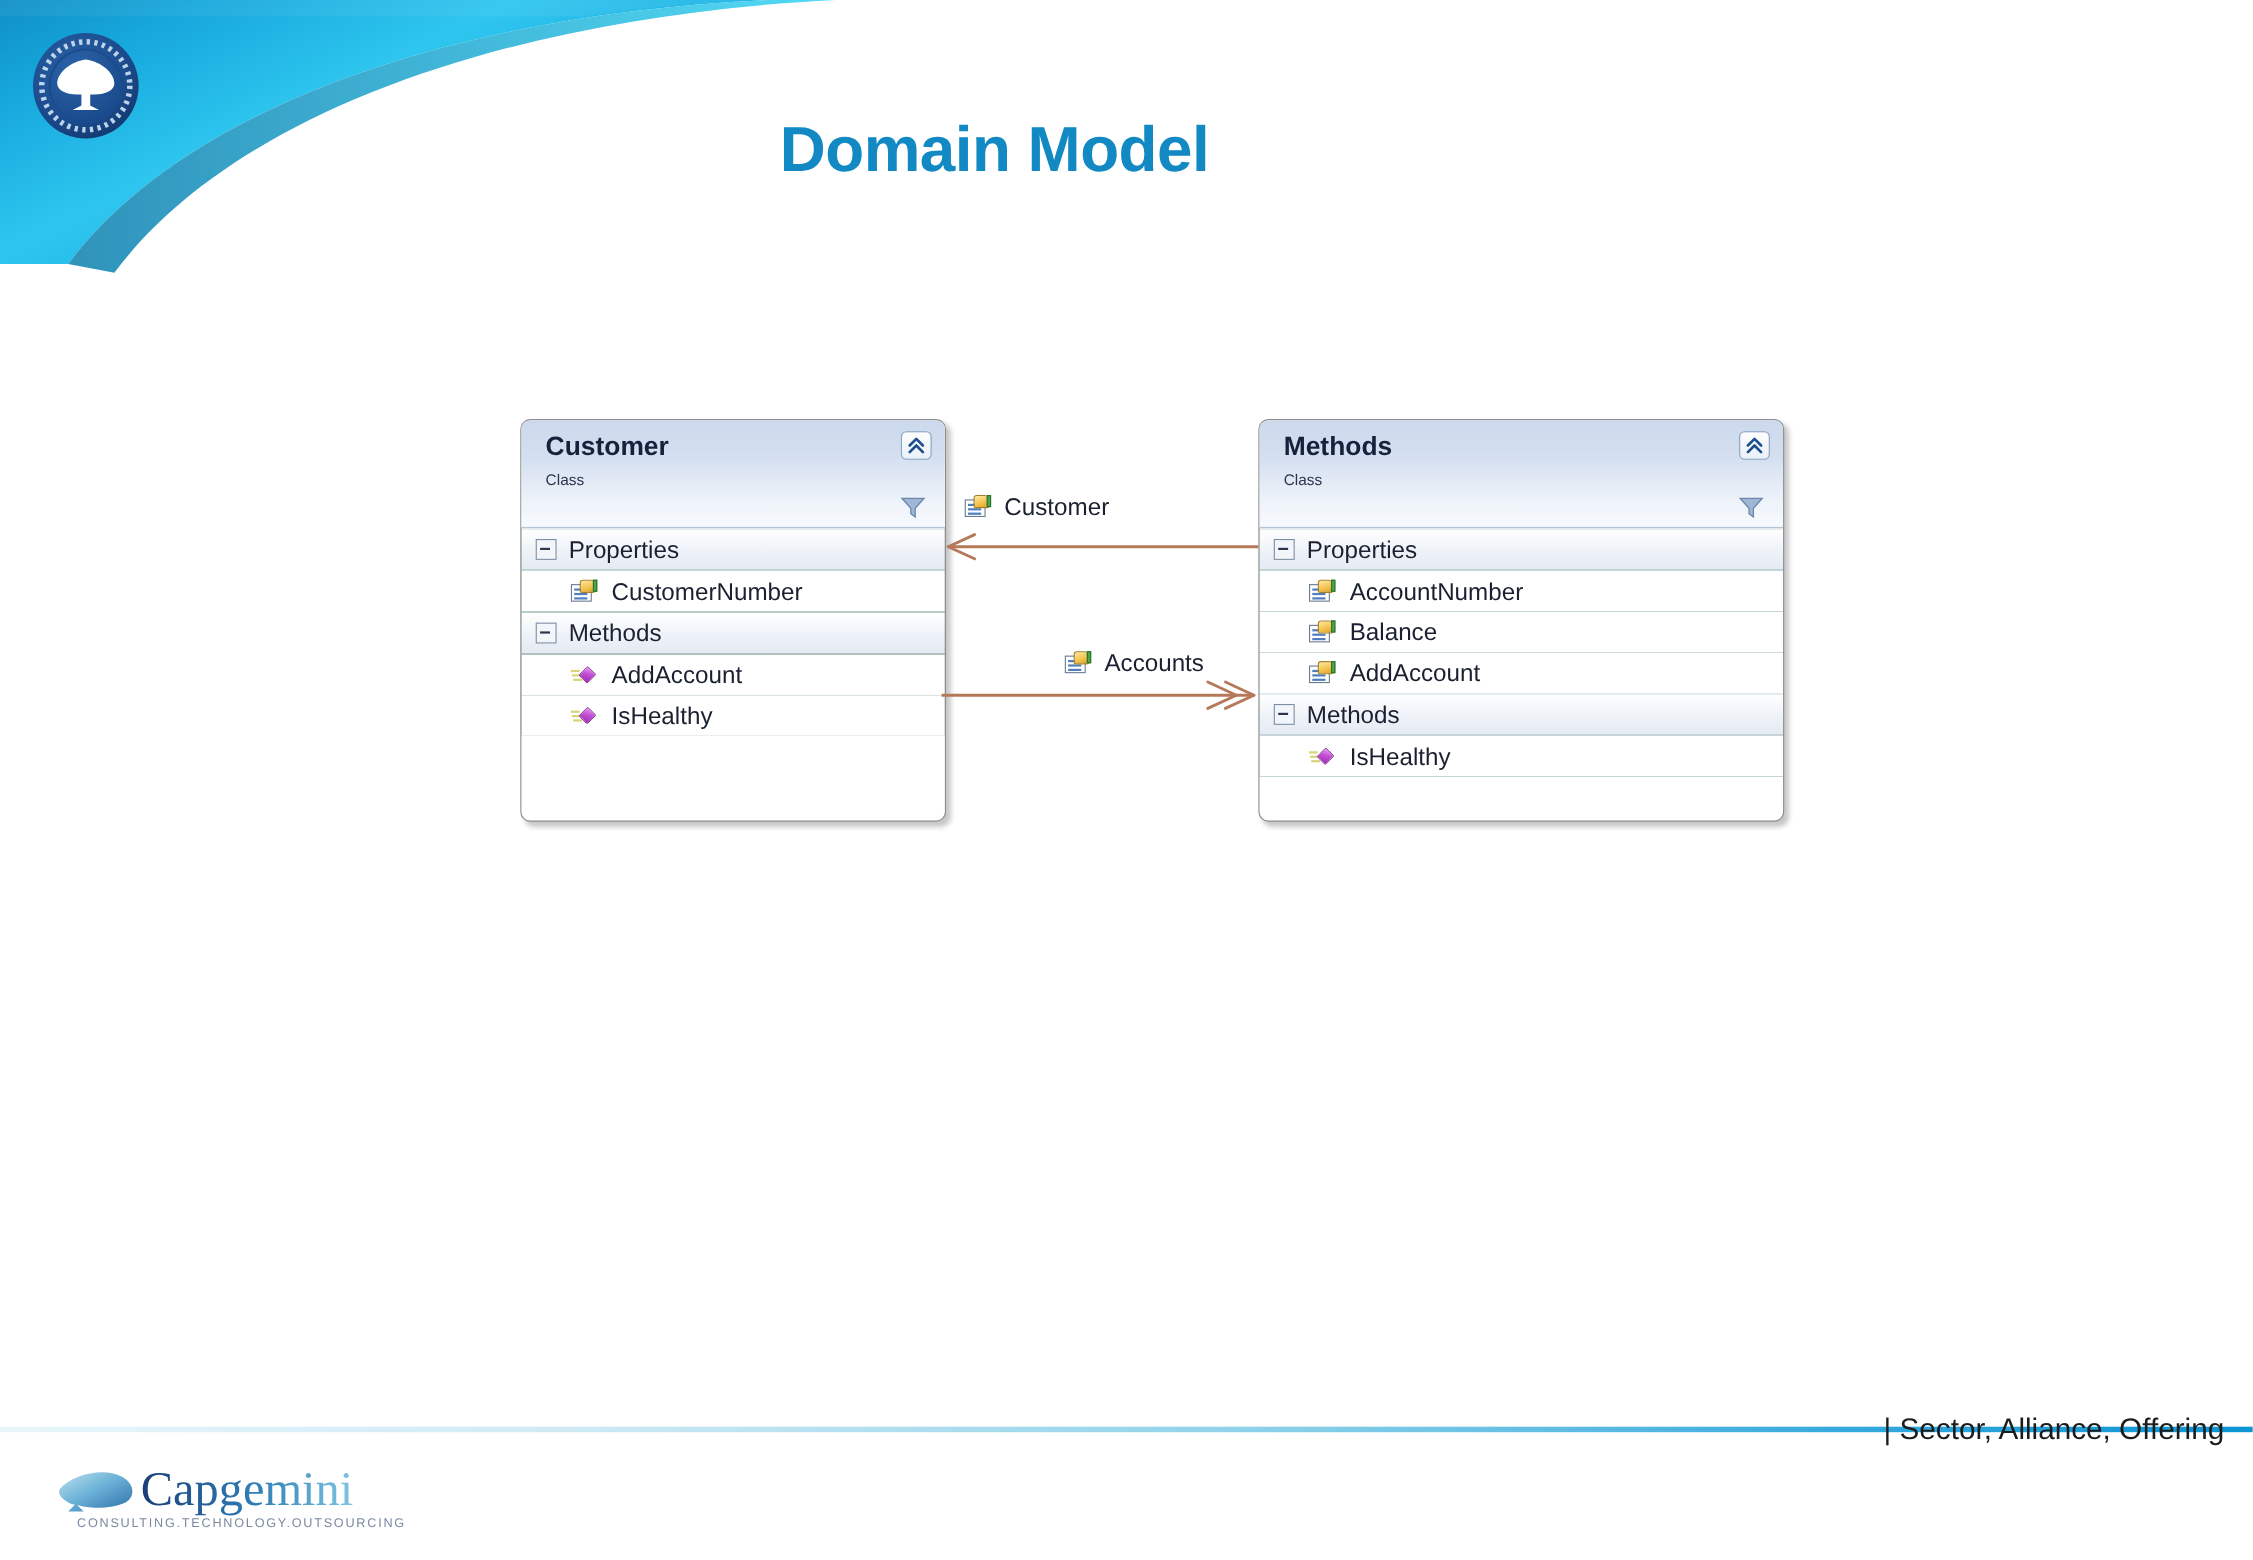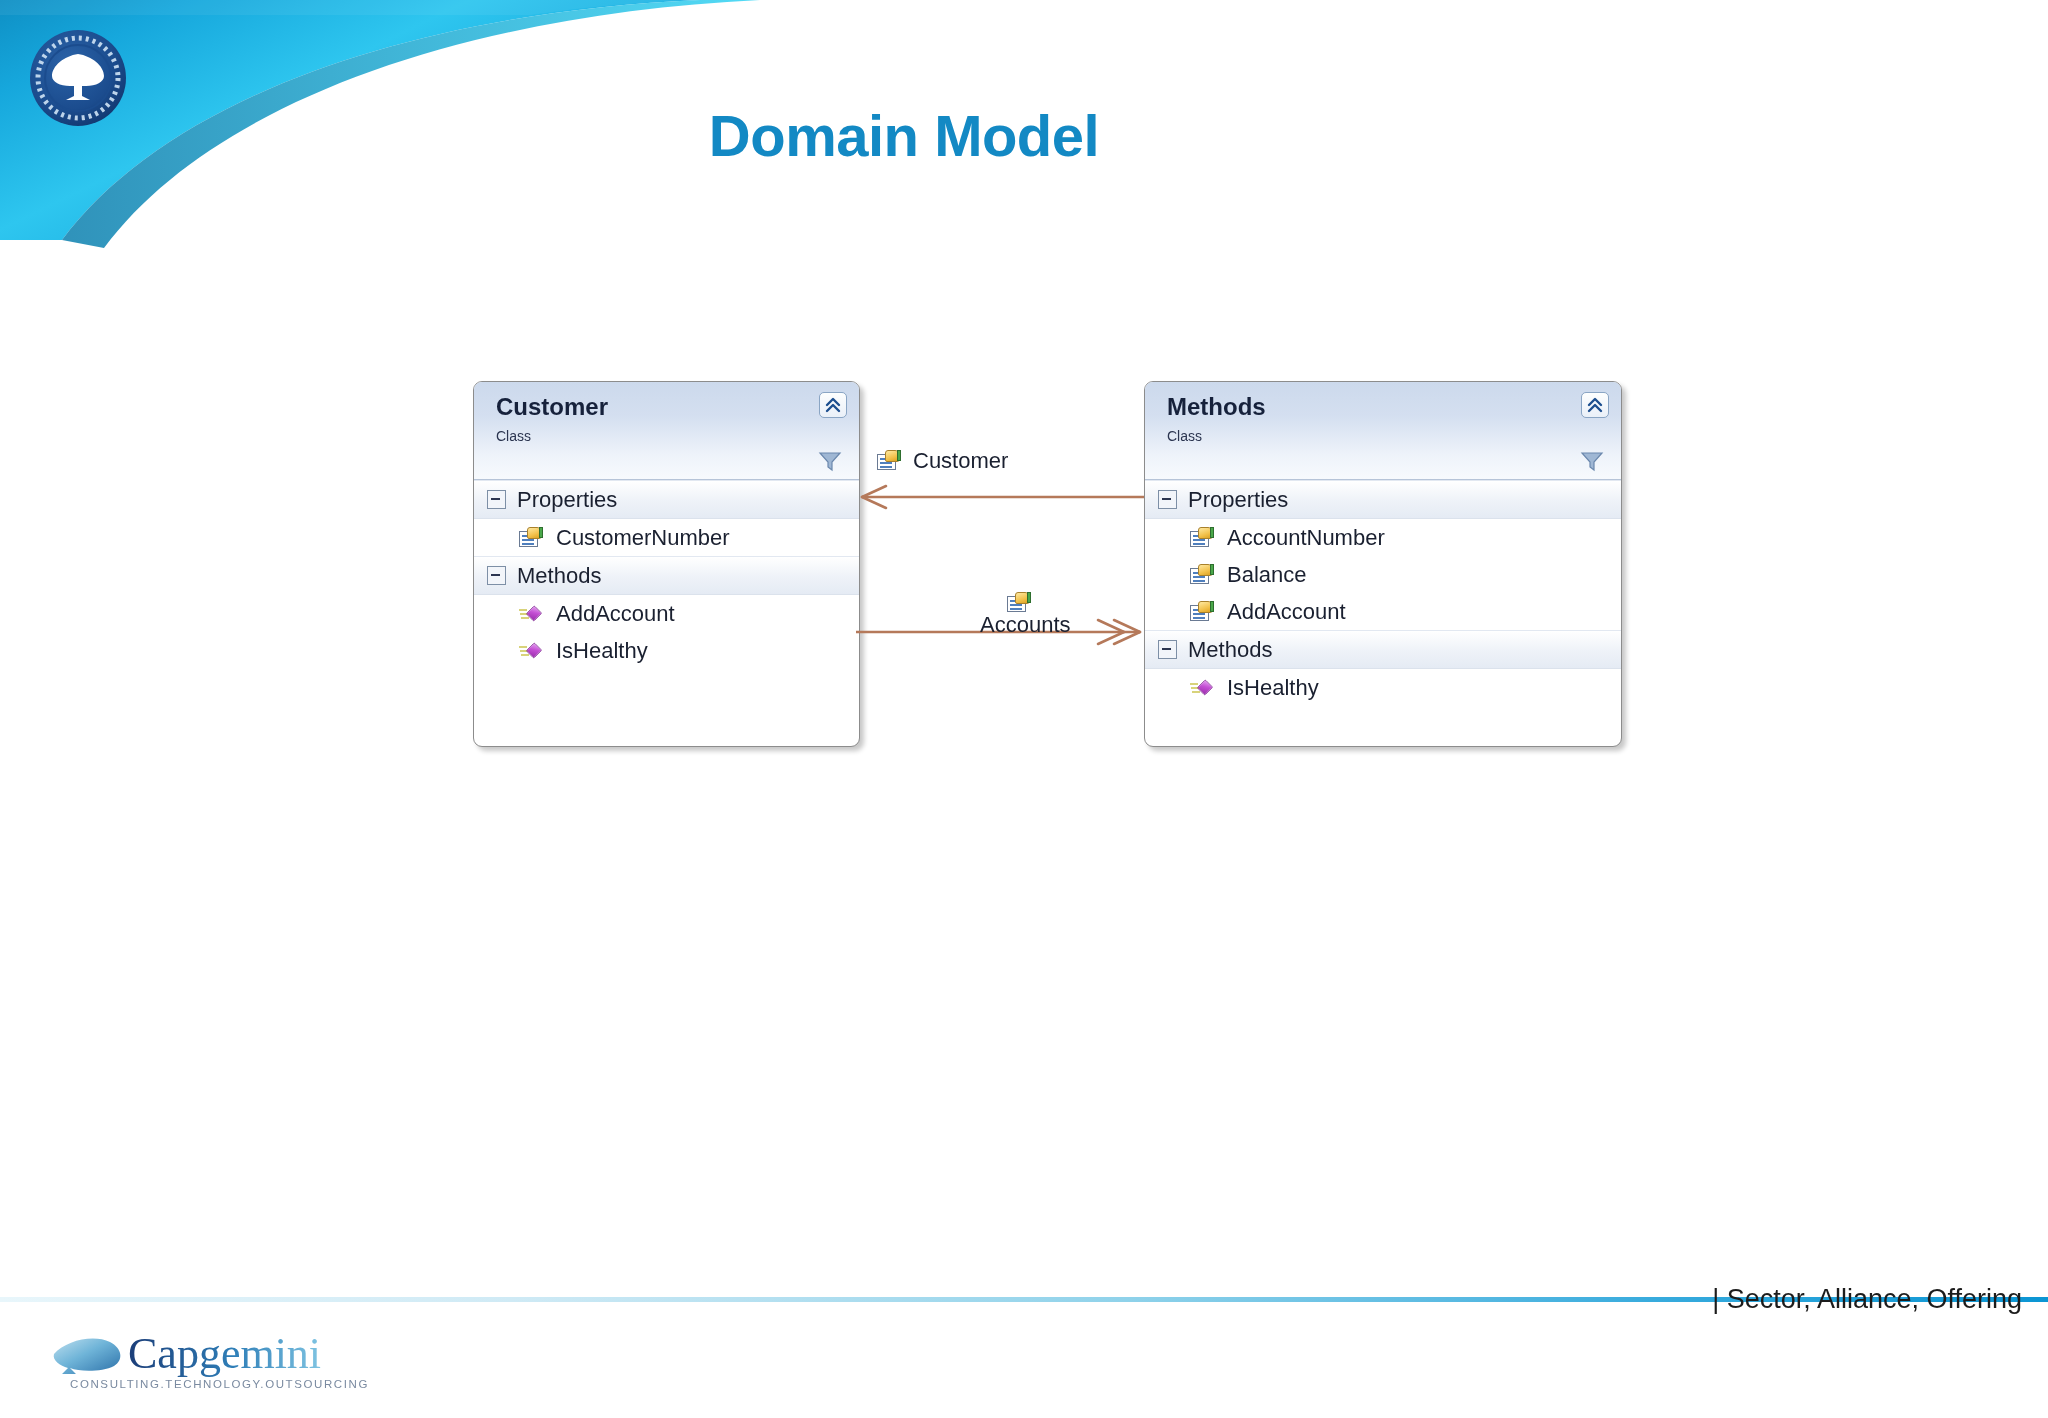--- a/index.html
+++ b/index.html
@@ -423,21 +423,21 @@
 </svg>
 
 <div class="assoc-label" style="left:877px; top:450px;">
   <span class="ico ico-prop">
       <span class="card"></span>
       <span class="hand"></span>
     </span>
   <span class="assoc-text">Customer</span>
 </div>
 
-<div class="assoc-label" style="left:968px; top:592px;flex-direction:column;">
+<div class="assoc-label" style="left:968px; top:592px;">
   <span class="ico ico-prop">
       <span class="card"></span>
       <span class="hand"></span>
     </span>
   <span class="assoc-text">Accounts</span>
 </div>
 
 <div id="footer-rule"></div>
 
 <div id="capgemini-logo">

